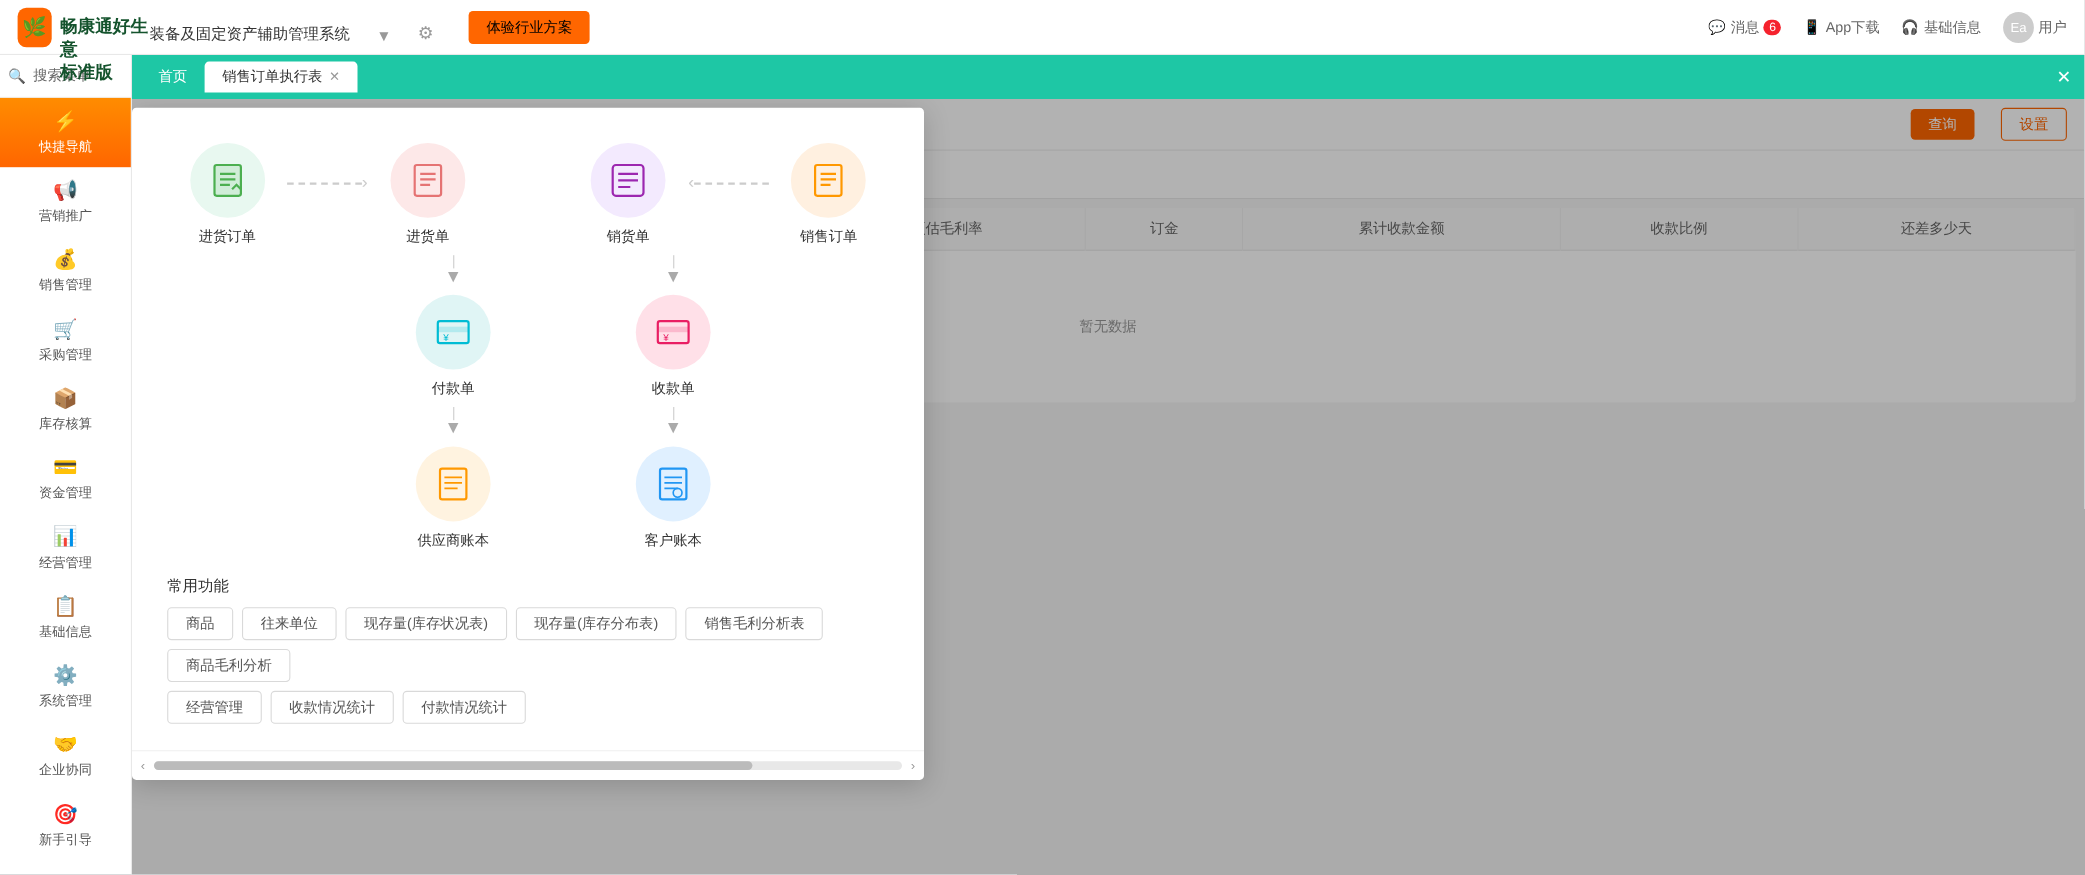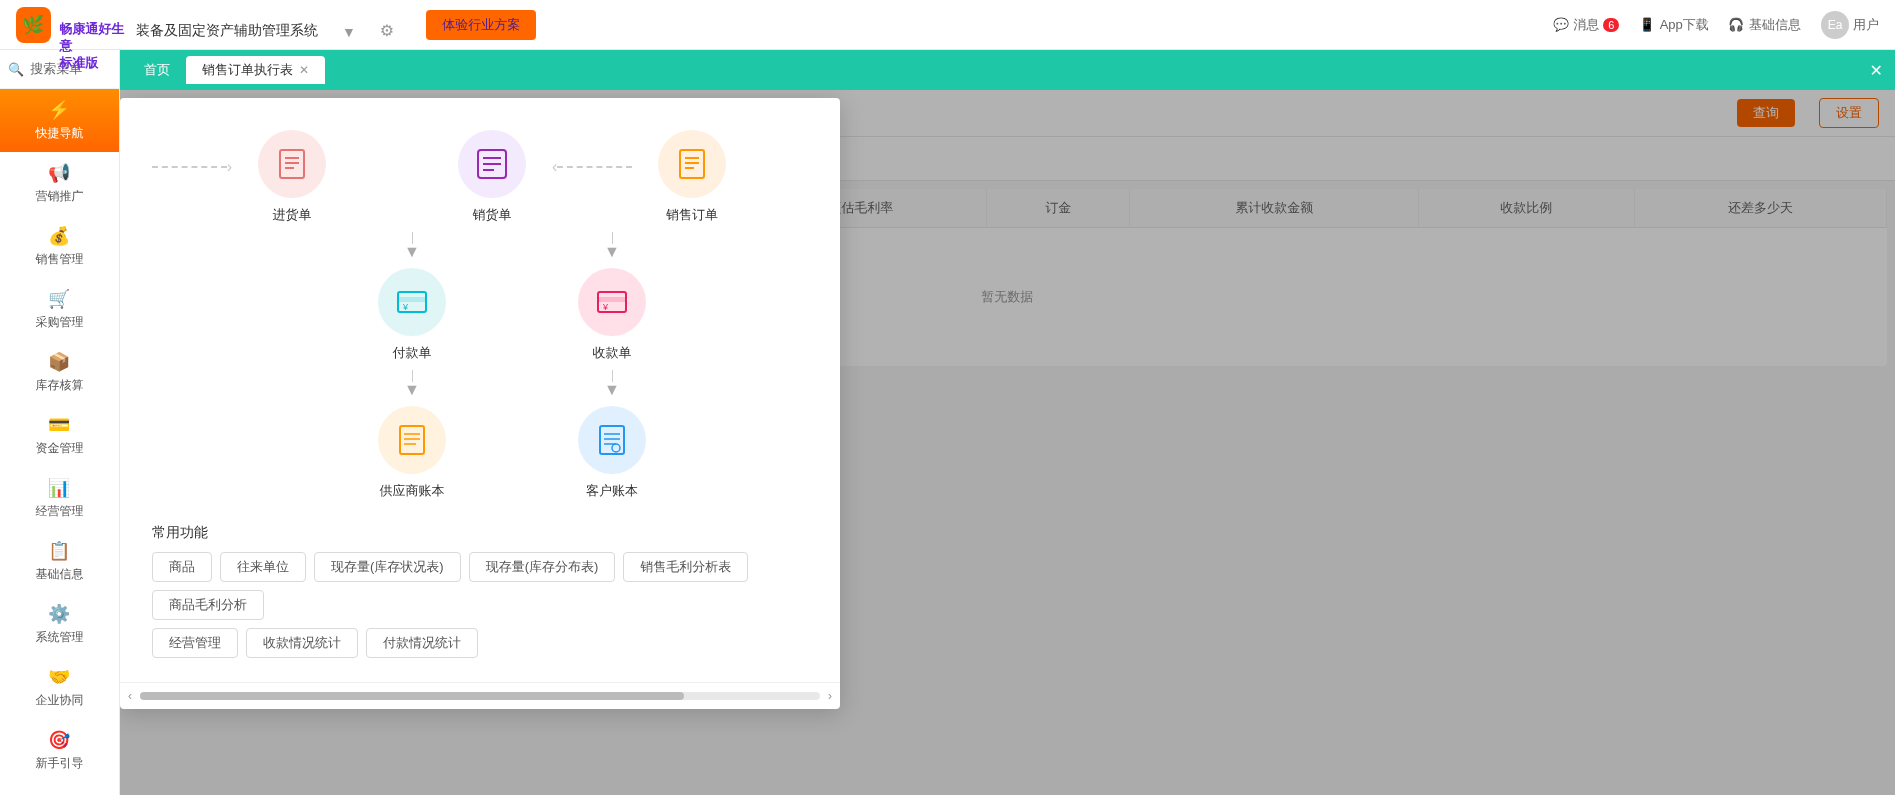--- a/index.html
+++ b/index.html
@@ -26,33 +26,33 @@
       font-weight: bold;
       font-size: 14px;
     }
     .logo-icon {
       width: 36px; height: 36px;
       background: #ff6600;
       border-radius: 8px;
       display: flex; align-items: center; justify-content: center;
       color: white; font-size: 18px;
     }
-    .logo-text { font-size: 13px; color: #6d28d9; line-height: 1.3; margin-top: 44px; }
+    .logo-text { font-size: 16px; color: #14532d; line-height: 1.3; margin-top: 44px; }
     .system-title {
       flex: 1;
       display: flex;
       align-items: flex-end;
       gap: 24px;
       font-size: 14px;
       color: #333;
       margin-left: 0;
     }
     .experience-btn {
       background: #ff6600;
-      color: #4c1d95;
+      color: #000000;
       border: none;
       padding: 6px 16px;
       border-radius: 4px;
       cursor: pointer;
       font-size: 13px;
       margin-left: 8px;
     }
     .header-actions {
       display: flex;
       align-items: center;
@@ -575,20 +575,33 @@
       </div>
 
       <div class="popup-overlay">
         <div class="popup">
           <div class="popup-body">
 
             <div class="flow-diagram">
 
               <div class="flow-row">
 
+                <div class="flow-node">
+                  <div class="flow-circle green">
+                    <svg width="36" height="36" viewBox="0 0 36 36" fill="none">
+                      <rect x="6" y="4" width="24" height="28" rx="2" fill="#4caf50" opacity="0.15"></rect>
+                      <rect x="6" y="4" width="24" height="28" rx="2" stroke="#4caf50" stroke-width="2" fill="none"></rect>
+                      <line x1="11" y1="12" x2="25" y2="12" stroke="#4caf50" stroke-width="2"></line>
+                      <line x1="11" y1="17" x2="25" y2="17" stroke="#4caf50" stroke-width="2"></line>
+                      <line x1="11" y1="22" x2="20" y2="22" stroke="#4caf50" stroke-width="2"></line>
+                      <polyline points="22,26 26,22 30,26" stroke="#4caf50" stroke-width="2" fill="none"></polyline>
+                    </svg>
+                  </div>
+                  <span class="flow-label">进货订单</span>
+                </div>
 
                 <div class="flow-arrow-h" style="width:80px;margin-bottom:20px;">
                   <div class="flow-arrow-h-dashed" style="border-top:2px dashed #ccc;flex:1;"></div>
                   <span style="color:#ccc;font-size:16px;">›</span>
                 </div>
 
                 <div class="flow-node">
                   <div class="flow-circle red">
                     <svg width="36" height="36" viewBox="0 0 36 36" fill="none">
                       <rect x="6" y="4" width="24" height="28" rx="2" stroke="#e57373" stroke-width="2" fill="#fde8e8"></rect>

